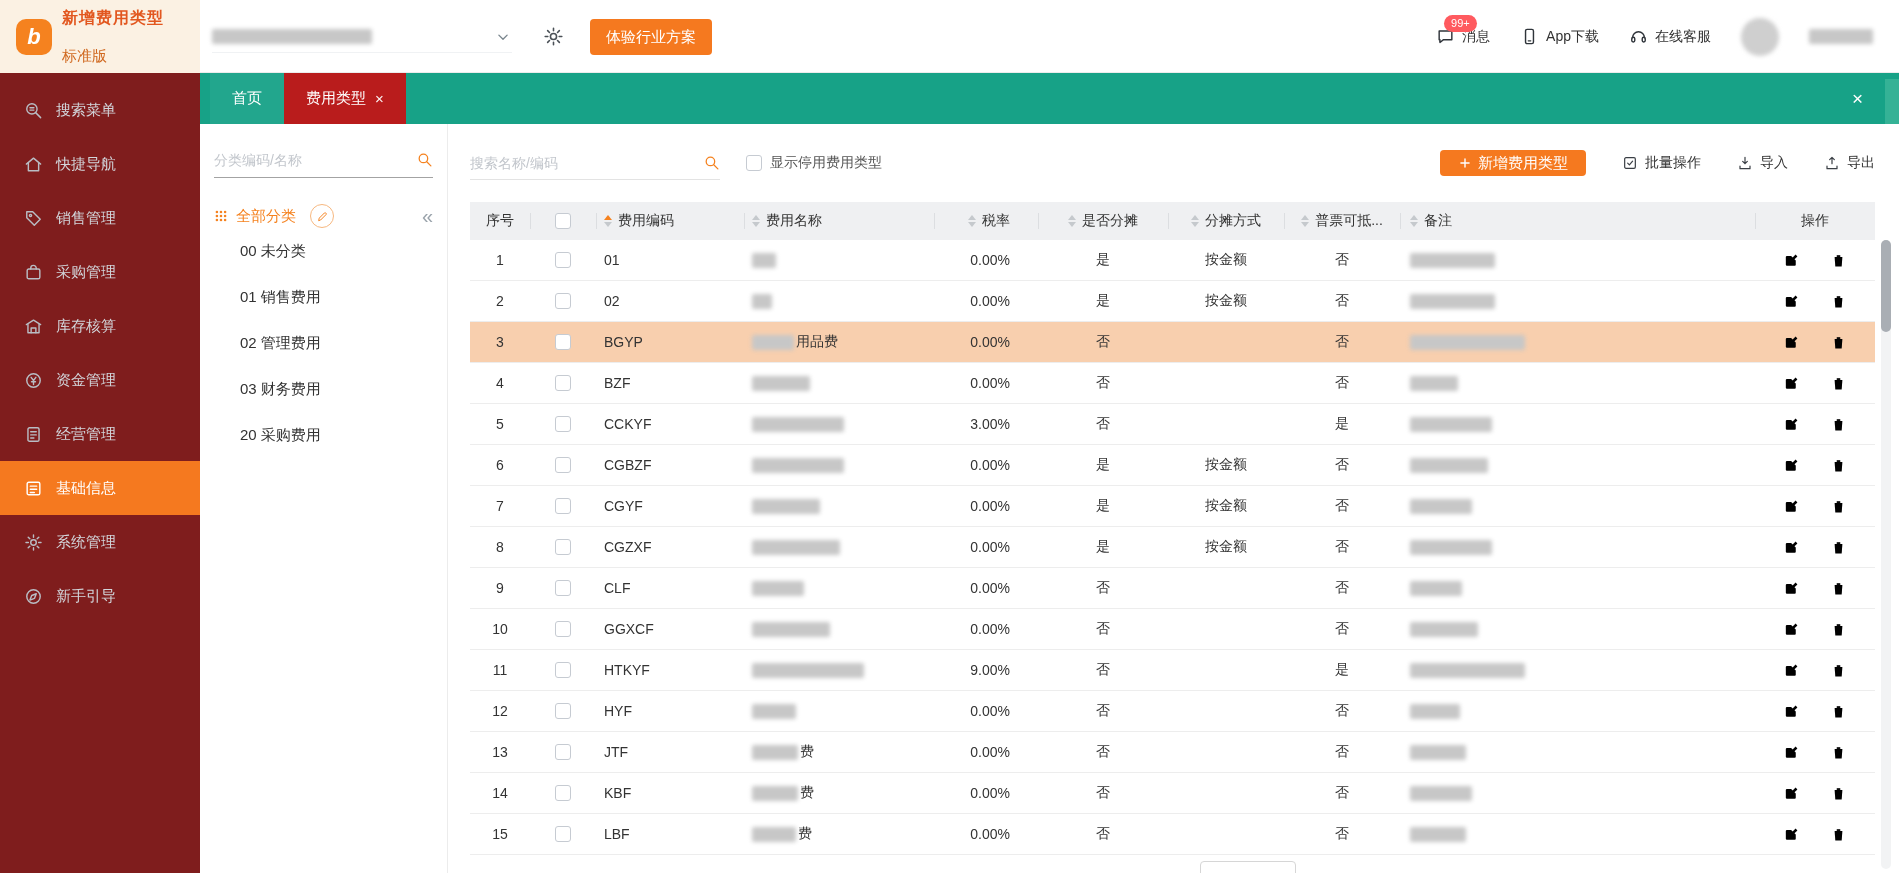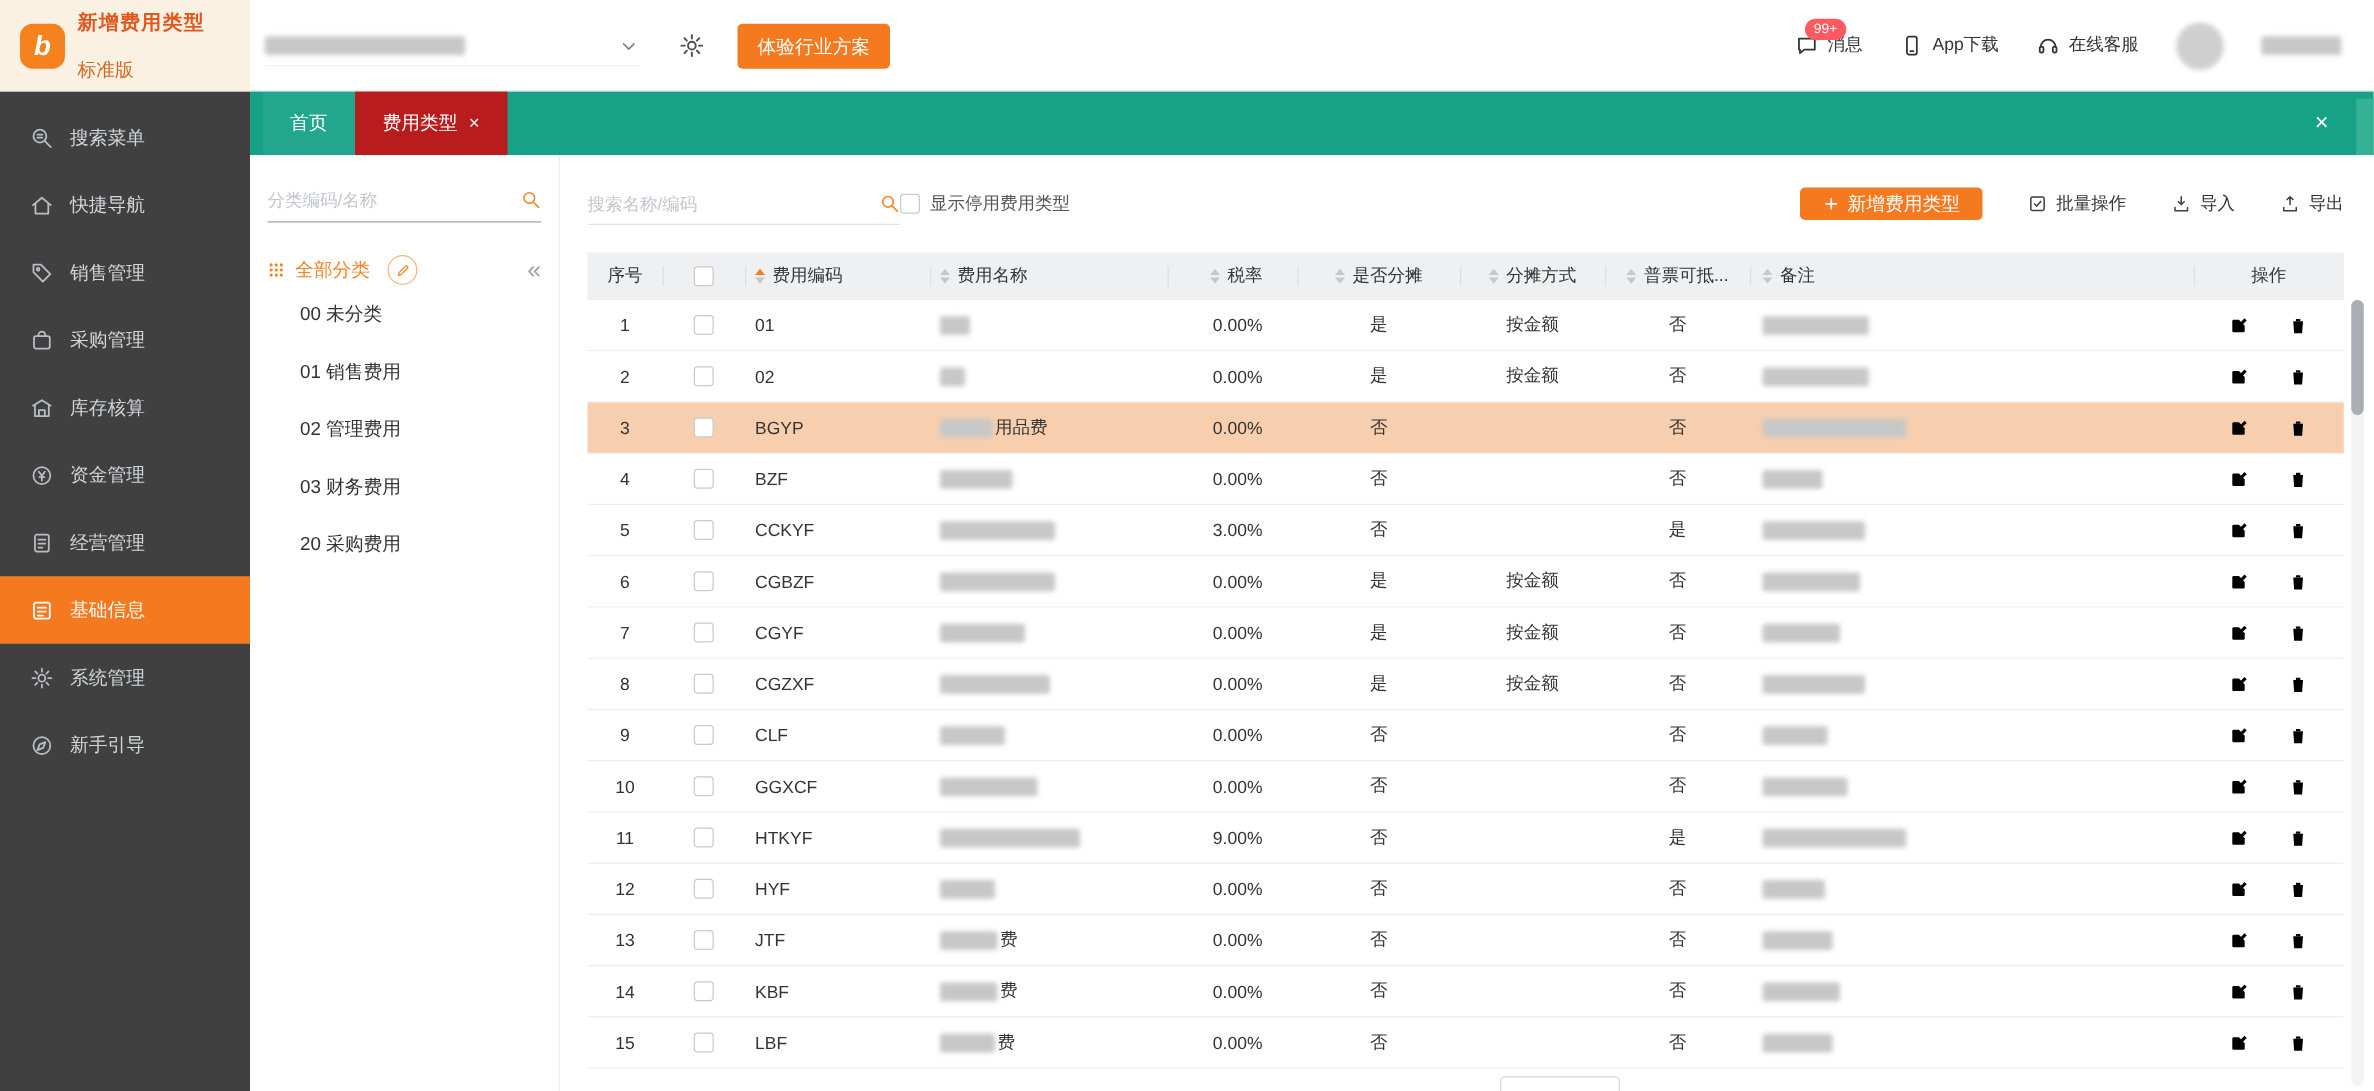--- a/index.html
+++ b/index.html
@@ -16,28 +16,28 @@
   .logo-mark{width:36px;height:36px;border-radius:10px;background:#f5821f;color:#fff;font-size:22px;font-weight:bold;font-style:italic;display:flex;align-items:center;justify-content:center}
   .brand-name{color:#e2571f;font-size:16px;font-weight:bold;letter-spacing:1px}
   .brand-edition{color:#d0681f;font-size:15px;margin-top:18px}
   .org-select{position:absolute;left:212px;top:21px;width:300px;height:32px;display:flex;align-items:center;justify-content:space-between;border-bottom:1px solid #f0f2f4;cursor:pointer}
   .org-mask{width:160px}
   .chev{width:18px;height:18px;color:#7a868e}
   .topgear{position:absolute;left:543px;top:26px;width:21px;height:21px;color:#4a5056;cursor:pointer}
   .btn-orange{background:#f5791f;color:#fff;border:none;border-radius:4px;font-size:15px;display:flex;align-items:center;gap:6px;cursor:pointer;font-family:inherit}
   .exp-btn{position:absolute;left:590px;top:19px;height:36px;padding:0 16px}
   .top-right{position:absolute;right:26px;top:0;height:73px;display:flex;align-items:center;gap:30px}
-  .top-item{position:relative;display:flex;align-items:flex-start;gap:7px;font-size:14px;color:#333;cursor:pointer}
+  .top-item{position:relative;display:flex;align-items:flex-end;gap:7px;font-size:14px;color:#333;cursor:pointer}
   .top-item .icon{width:19px;height:19px;color:#2f343a}
   .badge{position:absolute;top:-12px;left:8px;background:#ff5a5f;color:#fff;font-size:11px;line-height:1;padding:3px 7px;border-radius:9px;white-space:nowrap}
   .avatar{width:38px;height:38px;border-radius:50%;background:#cfcfcf;filter:blur(2px);cursor:pointer}
   .uname-mask{width:64px}
 
   
-  .sidebar{position:absolute;left:0;top:73px;width:200px;bottom:0;background:#404040;padding-top:10px;z-index:5}
+  .sidebar{position:absolute;left:0;top:73px;width:200px;bottom:0;background:#7f1d1d;padding-top:10px;z-index:5}
   .side-item{height:54px;display:flex;align-items:center;gap:13px;padding-left:24px;color:#d2d5da;font-size:15px;cursor:pointer}
   .side-item .icon{width:19px;height:19px;color:#b9bdc4}
   .side-item.active{background:#f5791f;color:#fff}
   .side-item.active .icon{color:#fff}
 
   
   .main{position:absolute;left:200px;top:73px;right:0;bottom:0;background:#fff}
   .tabbar{position:relative;height:51px;background:#17a287;display:flex;align-items:stretch;padding-left:10px}
   .tab{display:flex;align-items:center;gap:9px;padding:0 22px;color:#fff;font-size:15px;cursor:pointer;background:rgba(255,255,255,.05)}
   .tab.active{background:#b91c1c}
@@ -58,21 +58,21 @@
   .edit-circle{width:24px;height:24px;border:1px solid #f7b880;border-radius:50%;display:flex;align-items:center;justify-content:center;color:#f5821f;margin-left:6px;cursor:pointer}
   .edit-circle .icon{width:13px;height:13px}
   .collapse{margin-left:auto;color:#9aa3ab;font-size:20px;line-height:1;cursor:pointer}
   .cat-item{height:46px;display:flex;align-items:center;padding-left:26px;font-size:15px;color:#333;cursor:pointer}
 
   
   .tablearea{position:absolute;left:248px;top:0;right:0;bottom:0;padding:16px 24px 0 22px;background:#fff}
   .toolbar{display:flex;align-items:center;height:46px}
   .tsearch{position:relative;width:250px;border-bottom:1px solid #e3e3e3;height:34px;display:flex;align-items:center}
   .cb{width:16px;height:16px;border:1px solid #c6cbd2;border-radius:3px;background:#fff;display:inline-block;flex:none}
-  .show-disabled{display:flex;align-items:center;gap:8px;font-size:14px;color:#555;cursor:pointer}
+  .show-disabled{display:flex;align-items:center;gap:8px;margin-left:26px;font-size:14px;color:#555;cursor:pointer}
   .toolbar-right{margin-left:auto;display:flex;align-items:center;gap:36px}
   .add-btn{height:26px;padding:0 18px}
   .icon.plus{width:14px;height:14px}
   .tool-link{display:flex;align-items:center;gap:7px;font-size:14px;color:#333;cursor:pointer}
   .tool-link .icon{width:16px;height:16px;color:#3a3f45}
 
   .thead,.trow{display:grid;grid-template-columns:60px 66px 148px 190px 104px 130px 116px 116px 1fr 120px;align-items:stretch}
   .thead{margin-top:16px;background:#eff0f2;height:38px}
   .th{display:flex;align-items:center;font-size:14px;color:#333;position:relative}
   .th+.th::before{content:"";position:absolute;left:0;top:11px;bottom:11px;width:1px;background:#dcdee1}

